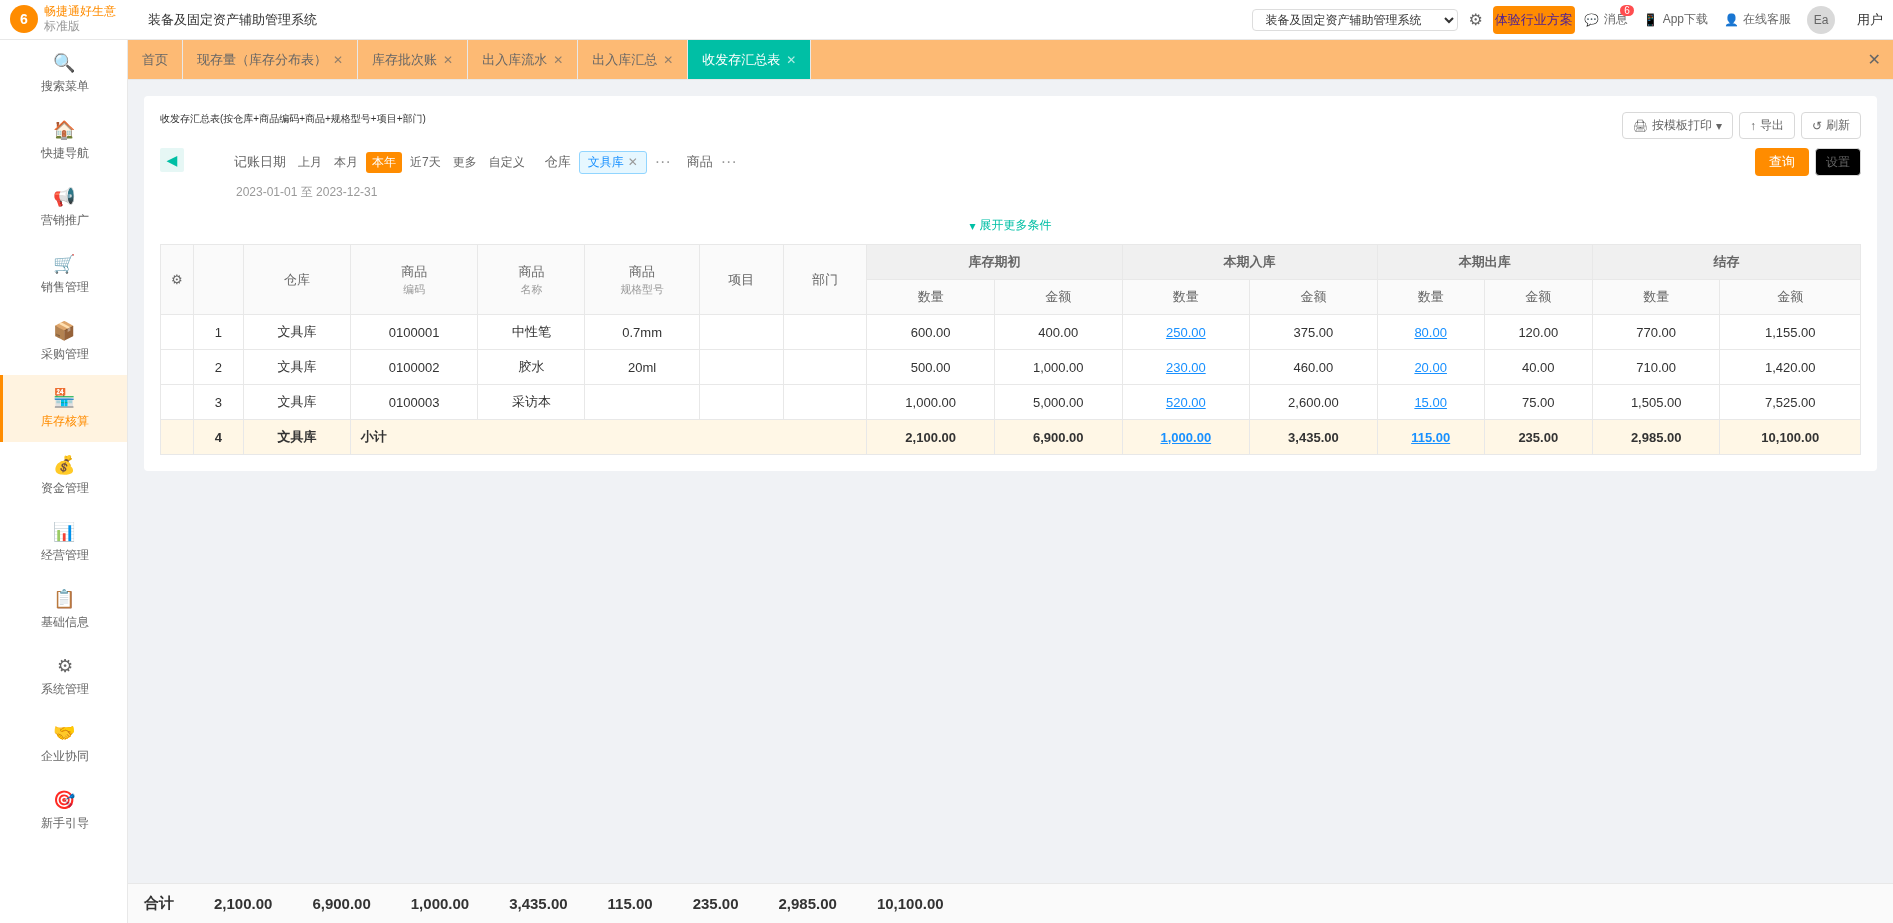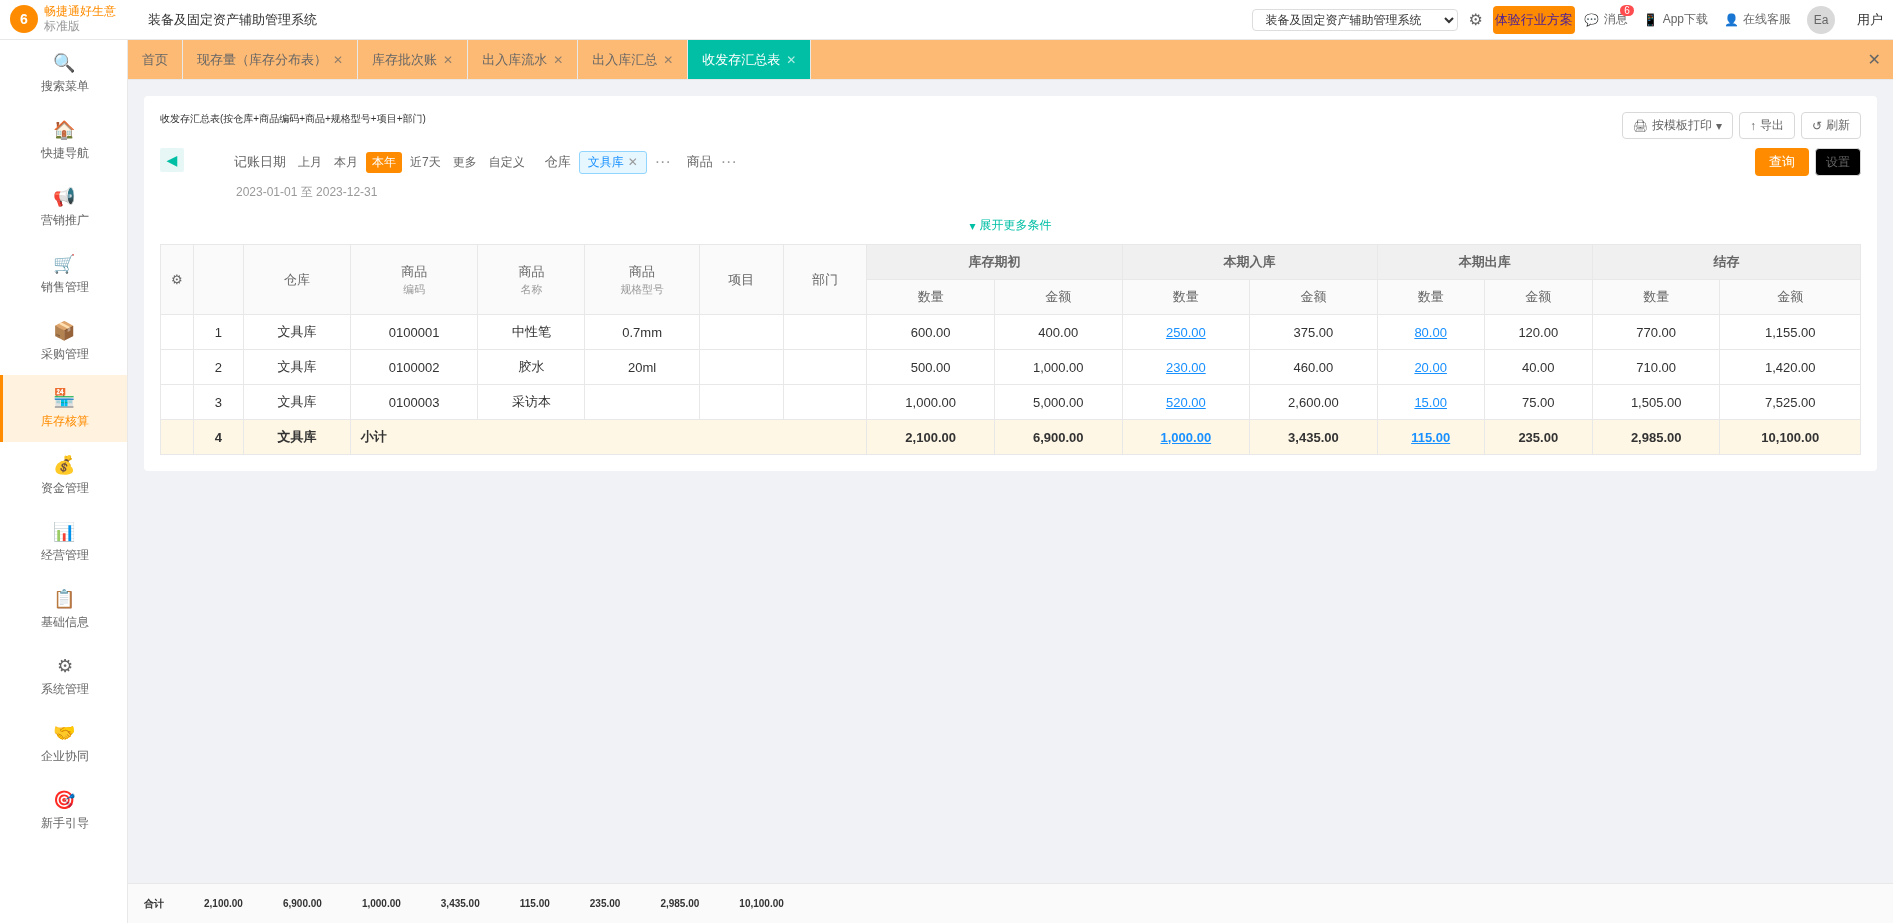--- a/index.html
+++ b/index.html
@@ -75,21 +75,21 @@
     .data-table { width: 100%; border-collapse: collapse; font-size: 13px; }
     .data-table th, .data-table td { border: 1px solid #e8e8e8; padding: 8px 10px; text-align: center; white-space: nowrap; }
     .data-table th { background: #fafafa; color: #666; font-weight: normal; }
     .data-table th.group-header { background: #f0f0f0; font-weight: bold; }
     .data-table td.underline { text-decoration: underline; color: #1890ff; cursor: pointer; }
     .data-table tr.subtotal td { font-weight: bold; background: #fff7e6; }
     .table-settings-col { width: 30px; }
     .settings-col-icon { color: #666; cursor: pointer; }
 
     
-    .bottom-bar { background: #fafafa; border-top: 1px solid #e8e8e8; height: 40px; display: flex; align-items: center; padding: 0 16px; font-size: 10px; font-weight: bold; }
+    .bottom-bar { background: #fafafa; border-top: 1px solid #e8e8e8; height: 40px; display: flex; align-items: center; padding: 0 16px; font-size: 15px; font-weight: bold; }
     .bottom-totals { display: flex; gap: 40px; }
 
     
     .collapse-btn { border: none; background: #e6f7f5; color: #00bfa5; width: 24px; height: 24px; border-radius: 2px; cursor: pointer; display: flex; align-items: center; justify-content: center; font-size: 14px; margin-right: 8px; flex-shrink: 0; }
   </style>
 </head>
 <body>
 
 <div class="top-bar">
   <div class="logo-area">

